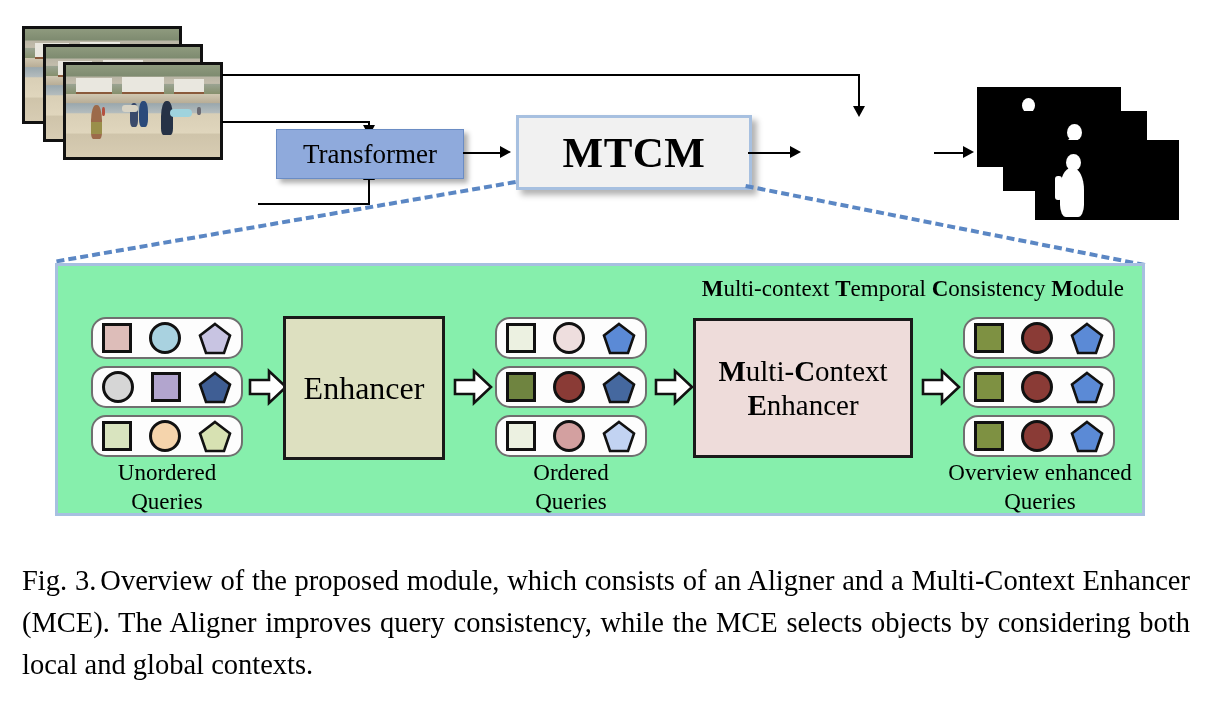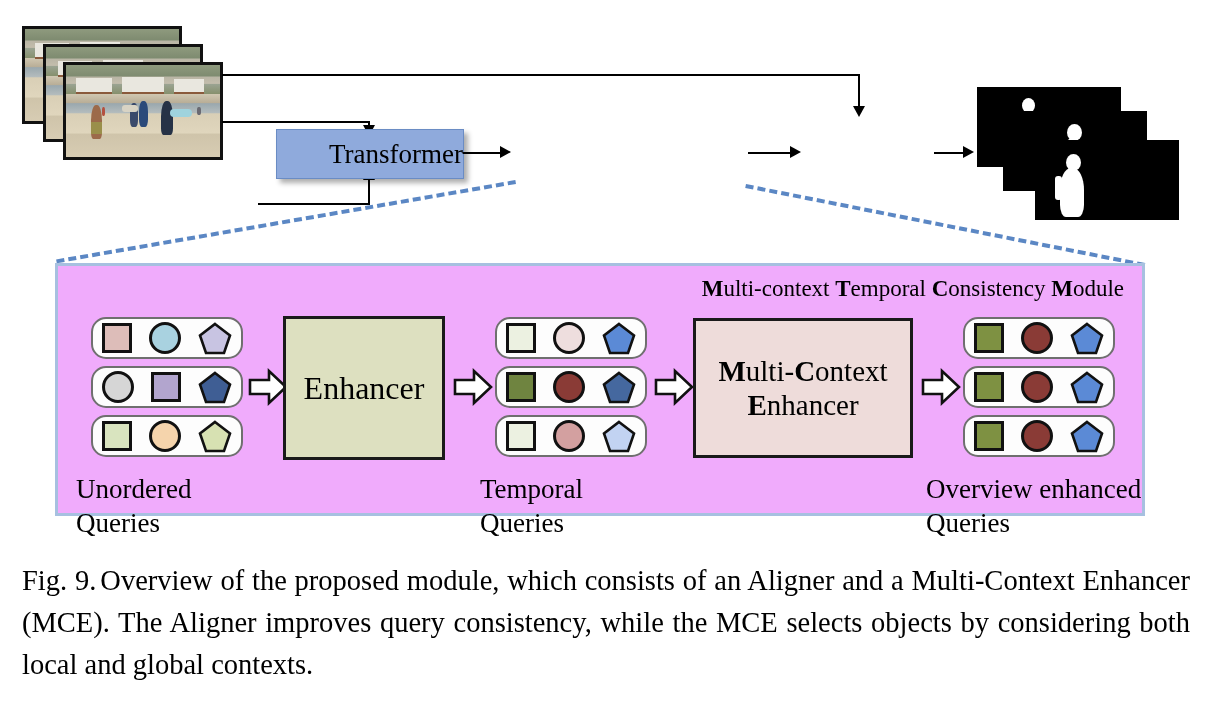--- a/index.html
+++ b/index.html
@@ -57,35 +57,35 @@
   .ah.down{border-left:6px solid transparent;border-right:6px solid transparent;
             border-top:11px solid #000;}
   .ah.up{border-left:6px solid transparent;border-right:6px solid transparent;
             border-bottom:11px solid #000;}
 
   
   .dash{position:absolute;height:0;border-top:4px dashed #5b87c4;
         transform-origin:0 0;}
 
   
-  .panel{position:absolute;background:#f0abfc;border:3px solid #a7c0e0;
+  .panel{position:absolute;background:#86efac;border:3px solid #a7c0e0;
      box-sizing:border-box;}
   .panel-title{position:absolute;font-size:23px;white-space:nowrap;}
   .panel-title b{font-weight:bold;}
 
   .qgroup{position:absolute;}
   .qrow{position:absolute;background:#fdfdfd;border:2px solid #6f6f6f;
         border-radius:15px;display:flex;align-items:center;
         justify-content:space-around;box-sizing:border-box;}
   .sq{width:30px;height:30px;border:3px solid #111;box-sizing:border-box;}
   .ci{width:32px;height:32px;border:3px solid #111;border-radius:50%;box-sizing:border-box;}
   .pe{width:34px;height:33px;border:0;position:relative;}
   .pe svg{display:block;width:34px;height:33px;}
 
-  .qlabel{position:absolute;text-align:left;font-size:27px;line-height:1.25;margin-top:14px;}
+  .qlabel{position:absolute;text-align:center;font-size:23px;line-height:1.25;}
 
   .fbox{position:absolute;border:3px solid #1a1a1a;box-sizing:border-box;
         display:flex;align-items:center;justify-content:center;text-align:center;}
   .fbox.aligner{background:#dde0c0;font-size:32px;}
   .fbox.mce{background:#eedcda;font-size:29px;line-height:1.18;}
   .fbox.mce b{font-weight:bold;}
 
   .blockarrow{position:absolute;}
   .blockarrow svg{display:block;}
 
@@ -142,27 +142,30 @@
   <div class="ah down" style="left:853px;top:106px;"></div>
 
   <div class="ln h" style="left:222px;top:121px;width:148px;"></div>
   <div class="ln v" style="left:368px;top:121px;height:10px;"></div>
   <div class="ah down" style="left:363px;top:125px;"></div>
 
   <div class="ln h" style="left:258px;top:203px;width:112px;"></div>
   <div class="ln v" style="left:368px;top:178px;height:26px;"></div>
   <div class="ah up" style="left:363px;top:169px;"></div>
 
-  <div class="blue-box" style="left:276px;top:129px;width:186px;height:48px;justify-content:flex-end;">
+  <div class="blue-box" style="left:276px;top:129px;width:186px;height:48px;">
     <span>Transformer</span>
   </div>
 
   <div class="ln h" style="left:463px;top:152px;width:40px;"></div>
   <div class="ah right" style="left:500px;top:146px;"></div>
 
+  <div class="mtcm-box" style="left:516px;top:115px;width:230px;height:69px;">
+    <span>MTCM</span>
+  </div>
 
   <div class="ln h" style="left:748px;top:152px;width:44px;"></div>
   <div class="ah right" style="left:790px;top:146px;"></div>
 
 
   <div class="ln h" style="left:934px;top:152px;width:32px;"></div>
   <div class="ah right" style="left:963px;top:146px;"></div>
 
   <div>
     <div class="mask" style="left:977px;top:87px;width:142px;height:78px;">
@@ -264,21 +267,21 @@
         <span class="sq" style="background:#ecf1e1;"></span>
         <span class="ci" style="background:#d3a0a0;"></span>
         <span class="pe">
           <svg viewBox="0 0 34 33">
               <polygon points="17,2 32,13.5 26,31 8,31 2,13.5" fill="#c2d3f2" stroke="#111" stroke-width="2.6"></polygon>
             </svg>
         </span>
       </div>
     </div>
     <div class="qlabel" style="left:422px;top:193px;width:182px;">
-      <div>Temporal</div>
+      <div>Ordered</div>
       <div>Queries</div>
     </div>
 
     <div class="blockarrow" style="left:596px;top:101px;">
       <svg width="40" height="40" viewBox="0 0 40 40">
         <polygon points="2,13 21,13 21,4 38,20 21,36 21,27 2,27" fill="#ffffff" stroke="#111" stroke-width="2.6"></polygon>
       </svg>
     </div>
 
     <div class="fbox mce" style="left:635px;top:52px;width:220px;height:140px;">
@@ -323,16 +326,16 @@
       </div>
     </div>
     <div class="qlabel" style="left:868px;top:193px;width:228px;">
       <div>Overview enhanced</div>
       <div>Queries</div>
     </div>
 
   </div>
 
   <div class="caption" style="left:22px;top:560px;width:1168px;">
-    <span class="lead">Fig. 9.</span><span>Overview of the proposed module, which consists of an Aligner and a Multi-Context Enhancer (MCE). The Aligner improves query consistency, while the MCE selects objects by considering both local and global contexts.</span>
+    <span class="lead">Fig. 3.</span><span>Overview of the proposed module, which consists of an Aligner and a Multi-Context Enhancer (MCE). The Aligner improves query consistency, while the MCE selects objects by considering both local and global contexts.</span>
   </div>
 
 </div>
 
 </body></html>

